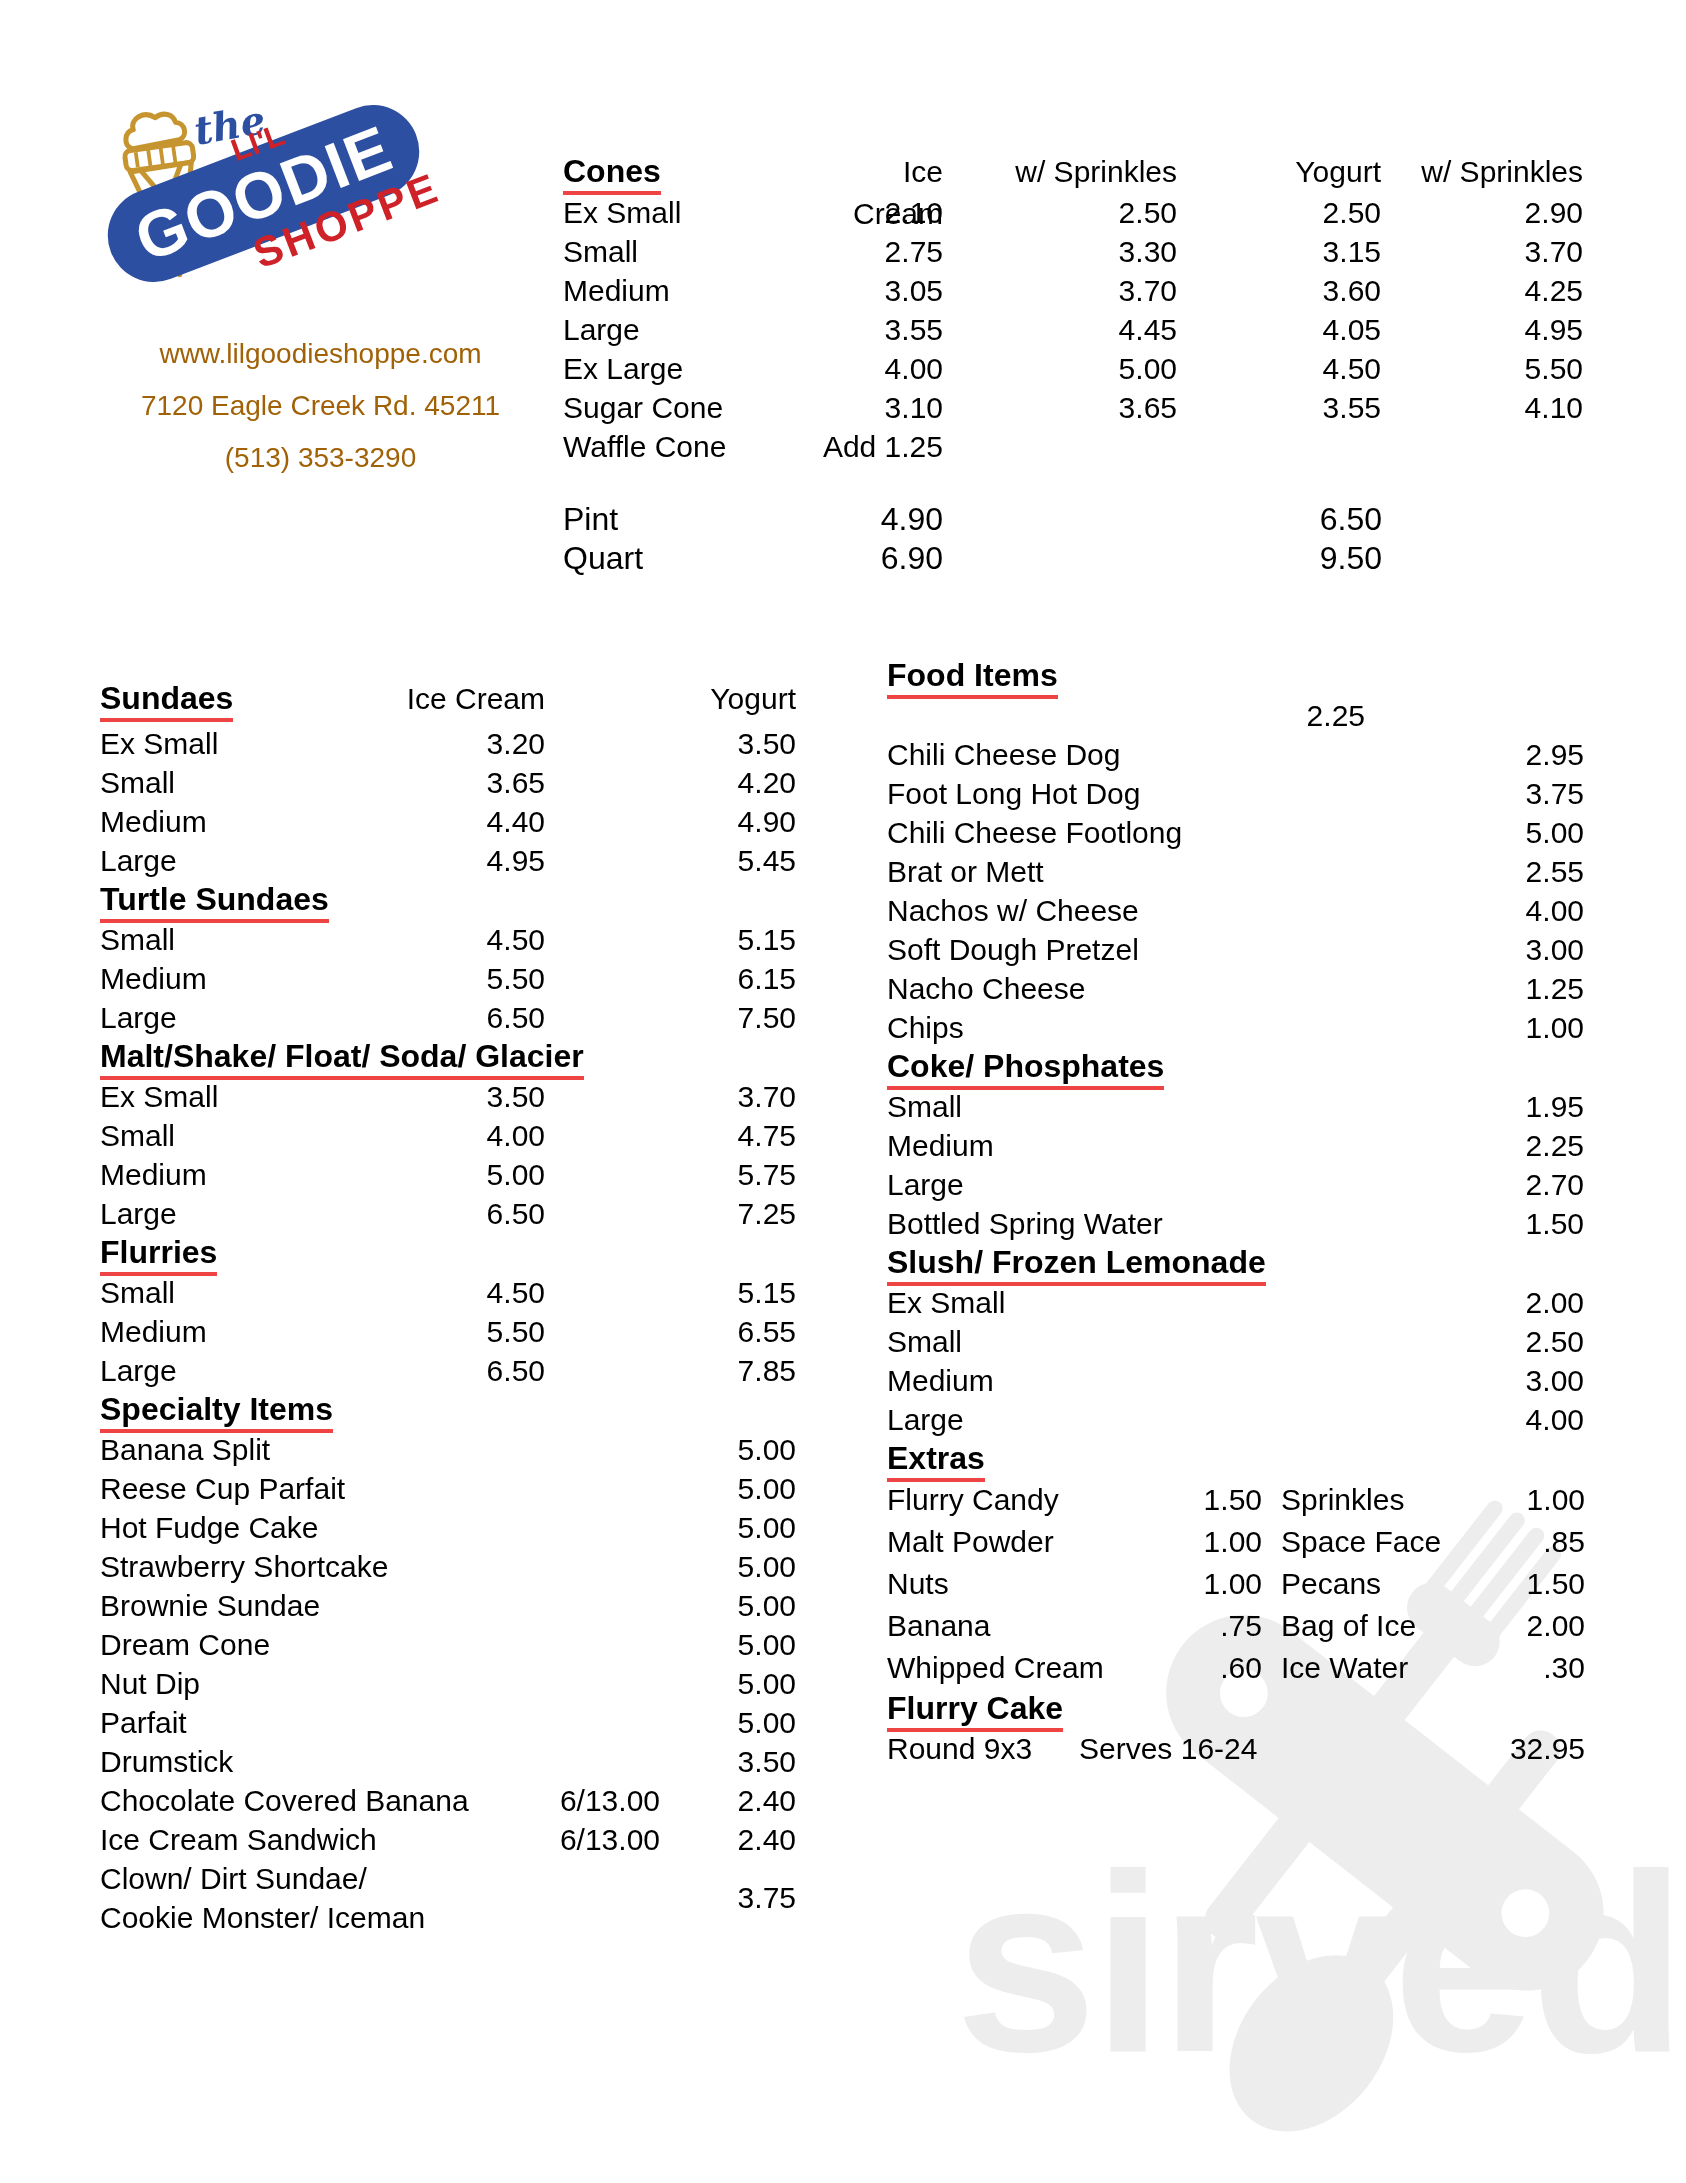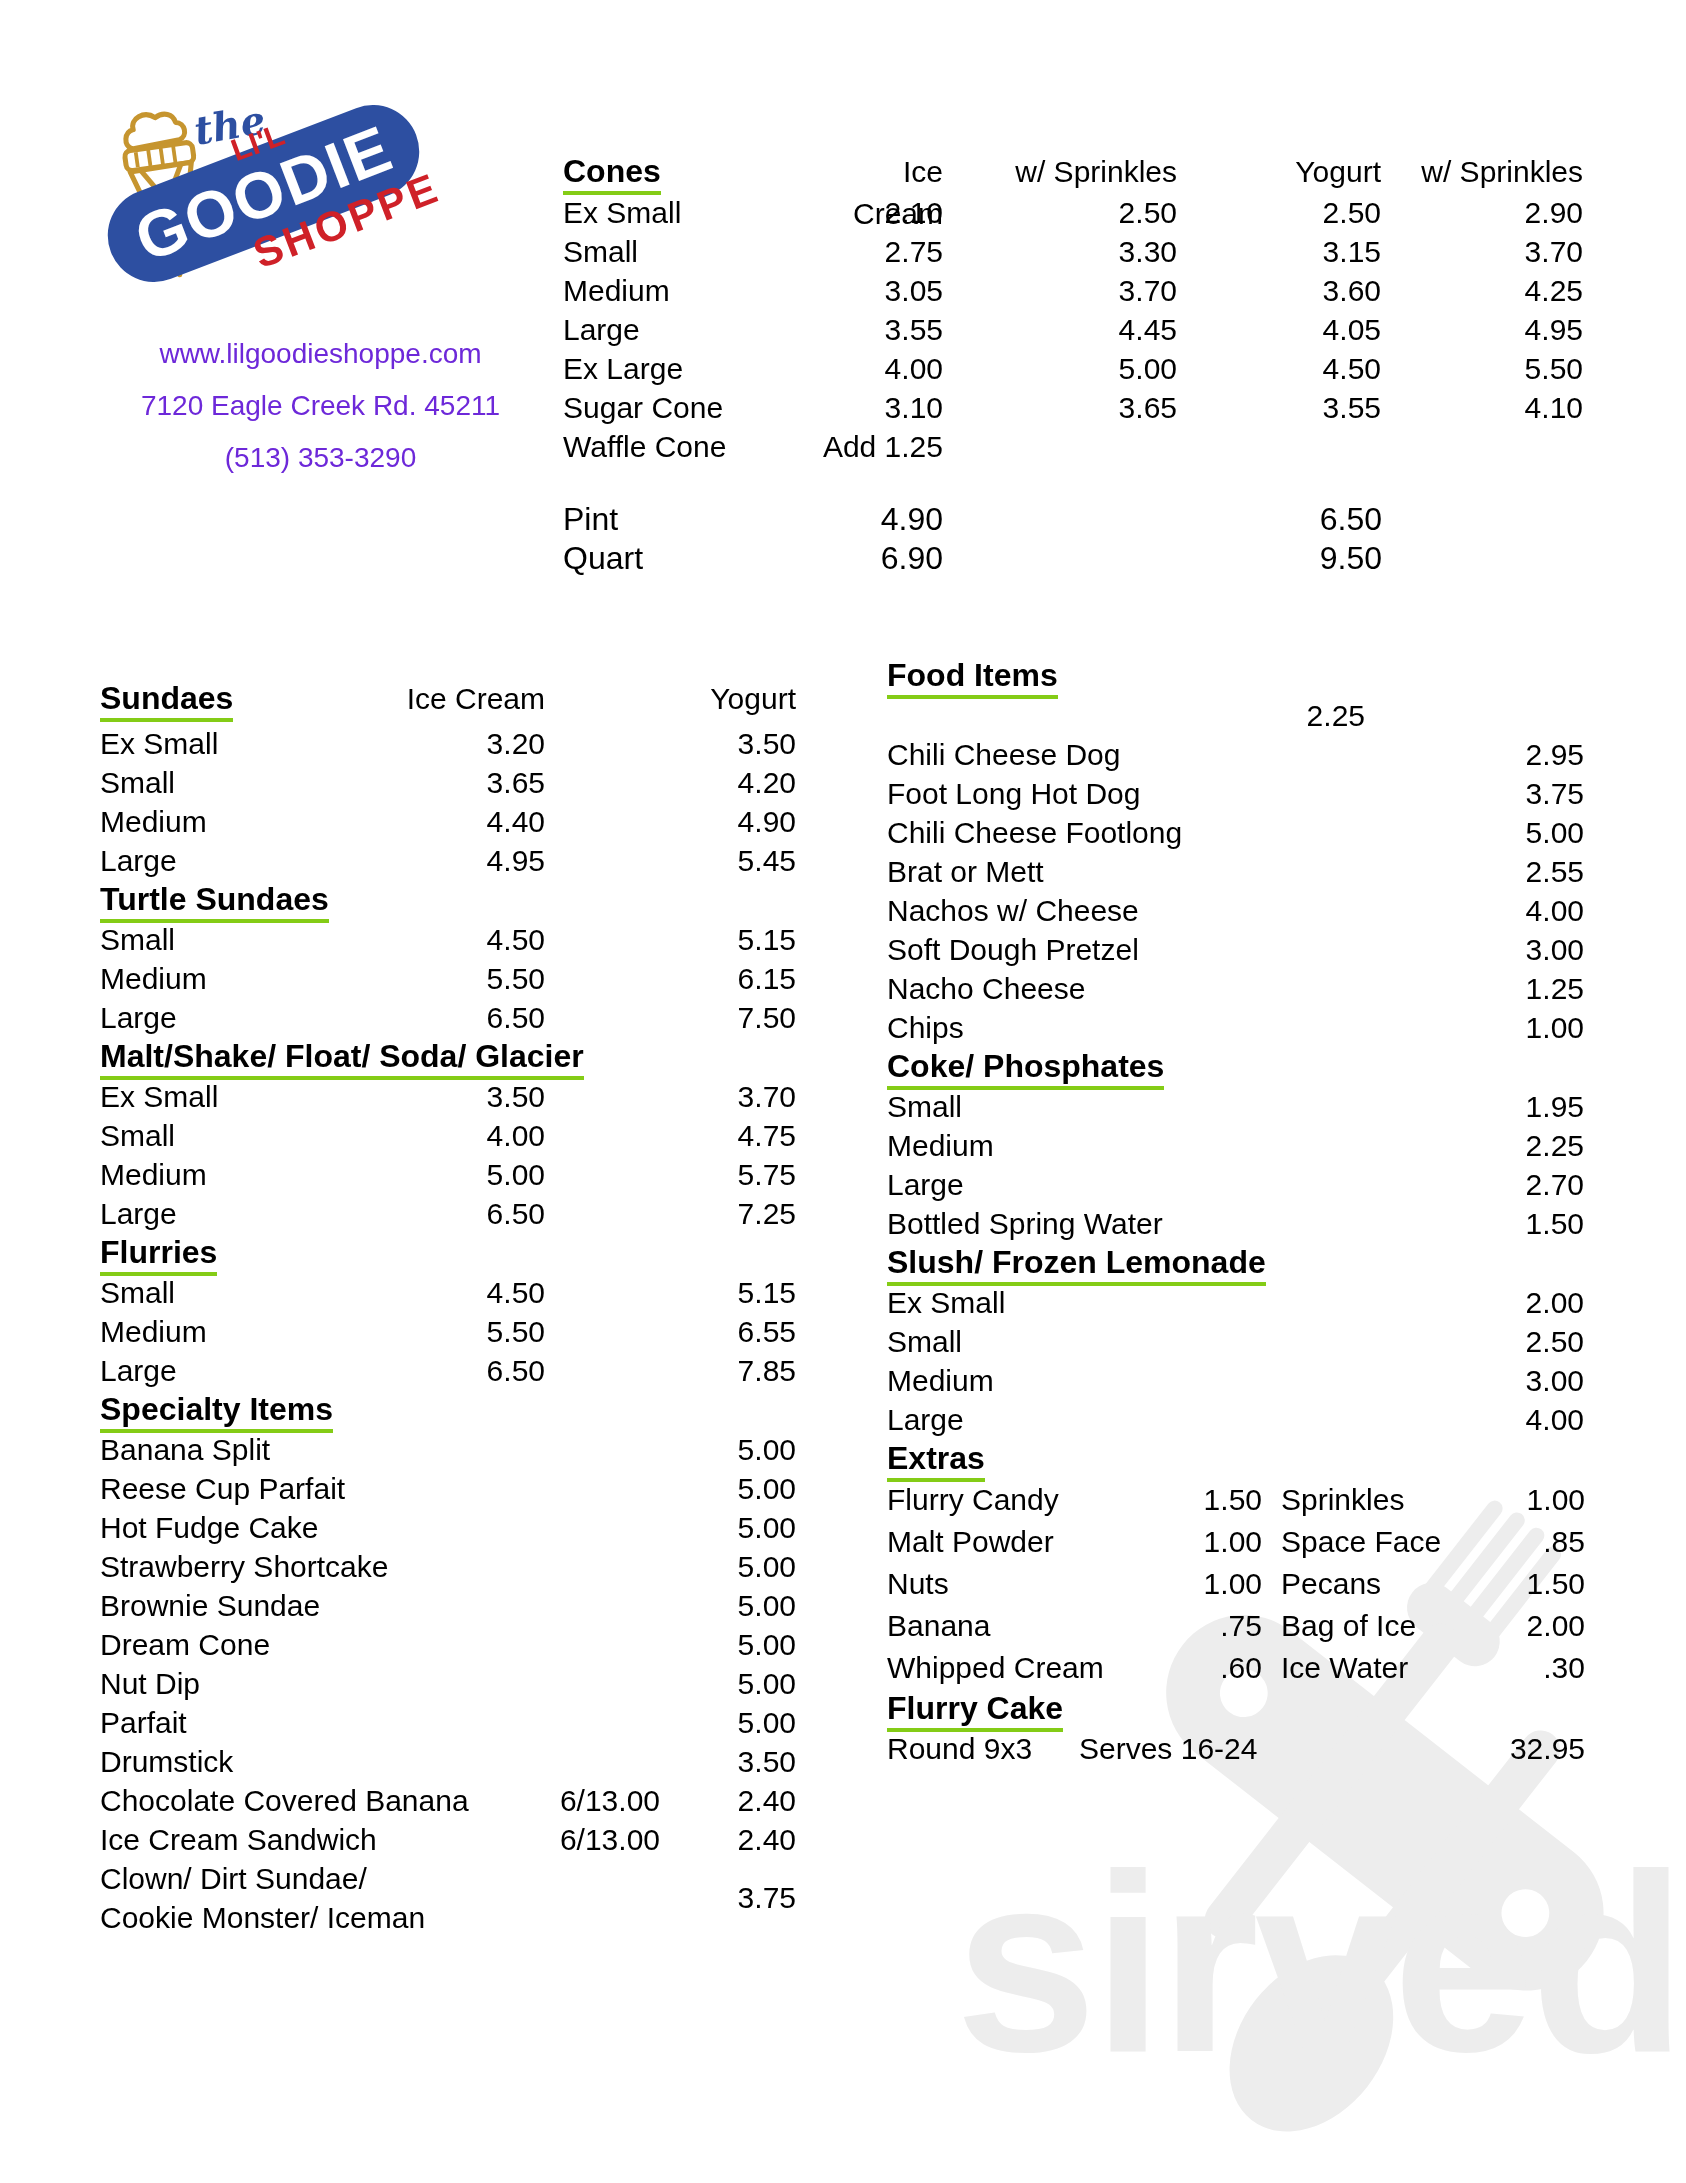--- a/index.html
+++ b/index.html
@@ -14,23 +14,23 @@
   .cone-svg{position:absolute;left:12px;top:10.8px;z-index:1;transform:rotate(-8deg);}
   .banner{position:absolute;left:-1.3px;top:53px;width:327px;height:93px;border-radius:47px;
           display:flex;align-items:center;justify-content:center;transform:rotate(-21deg);z-index:2;}
   .banner .goodie{font-size:65px;font-weight:bold;letter-spacing:1.3px;color:#fff;}
   .word-the{position:absolute;left:93px;top:8px;font-family:"DejaVu Serif",serif;
             font-style:italic;font-weight:bold;font-size:39px;transform:rotate(-10deg);z-index:3;}
   .word-lil{position:absolute;left:130px;top:31px;font-size:31px;font-weight:bold;
             transform:rotate(-20deg);z-index:3;}
   .word-shoppe{position:absolute;left:148px;top:103px;font-size:42px;font-weight:bold;
                letter-spacing:3.4px;transform:rotate(-21deg);z-index:3;}
-  .contact{position:absolute;left:0;width:439px;text-align:center;font-size:28px;color:#6d28d9;}
+  .contact{position:absolute;left:0;width:439px;text-align:center;font-size:28px;color:#a16207;}
   .c1{top:244px;} .c2{top:296px;} .c3{top:348px;}
-  .h{display:inline-block;font-weight:bold;font-size:32px;border-bottom:4px solid #84cc16;
+  .h{display:inline-block;font-weight:bold;font-size:32px;border-bottom:4px solid #ef4444;
      padding-bottom:1.3px;line-height:1.15;}
   .n{text-align:right;}
   .hrow{height:40px;line-height:40px;}
   
   .cones{position:absolute;left:563px;top:151px;width:1021px;z-index:1;}
   .row-c{display:grid;grid-template-columns:246px 134px 234px 204px 202px;height:39px;line-height:39px;font-size:30px;}
   .row-c.head{height:42px;line-height:42px;}
   .row-b{display:grid;grid-template-columns:246px 134px 439px;height:39px;line-height:39px;font-size:32px;}
   .bulk-gap{margin-top:34px;}
   

